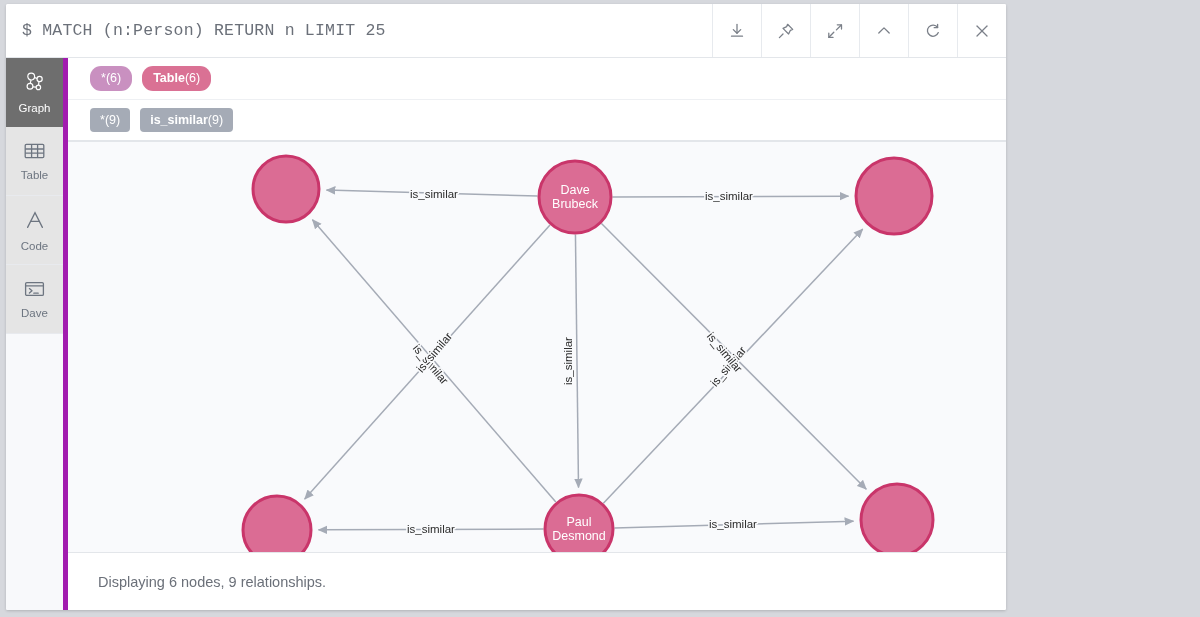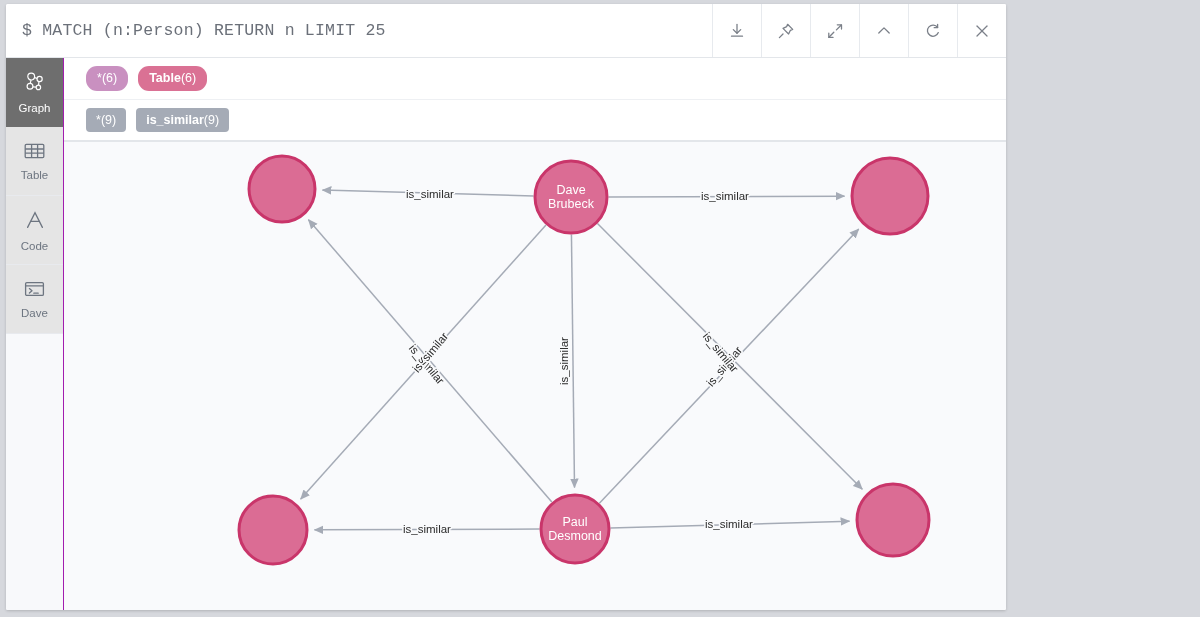--- a/index.html
+++ b/index.html
@@ -68,21 +68,21 @@
   
   .body-row {
     flex: 1;
     display: flex;
     min-height: 0;
   }
   .side-nav {
     width: 57px;
     min-width: 57px;
     background: #f8f9fb;
-    border-right: 1px solid #a21caf;
+    border-right: 5px solid #a21caf;
     display: flex;
     flex-direction: column;
   }
   .nav-item {
     height: 68px;
     min-height: 68px;
     display: flex;
     flex-direction: column;
     align-items: center;
     justify-content: center;
@@ -377,17 +377,20 @@
                   <circle cx="568" cy="514" r="34" fill="#DB6C94" stroke="#C9356A" stroke-width="3"></circle>
                   <text class="node-label" x="568" text-anchor="middle"><tspan x="568" y="511">Paul</tspan><tspan x="568" y="525">Desmond</tspan></text>
                 </g>
                 <g>
                   <circle cx="886" cy="505" r="36" fill="#DB6C94" stroke="#C9356A" stroke-width="3"></circle>
                 </g>
               </g>
           </svg>
         </div>
 
+        <div class="status-bar">
+          <span>Displaying 6 nodes, 9 relationships.</span>
+        </div>
 
       </div>
     </div>
   </div>
 </div>
 
 </body></html>

